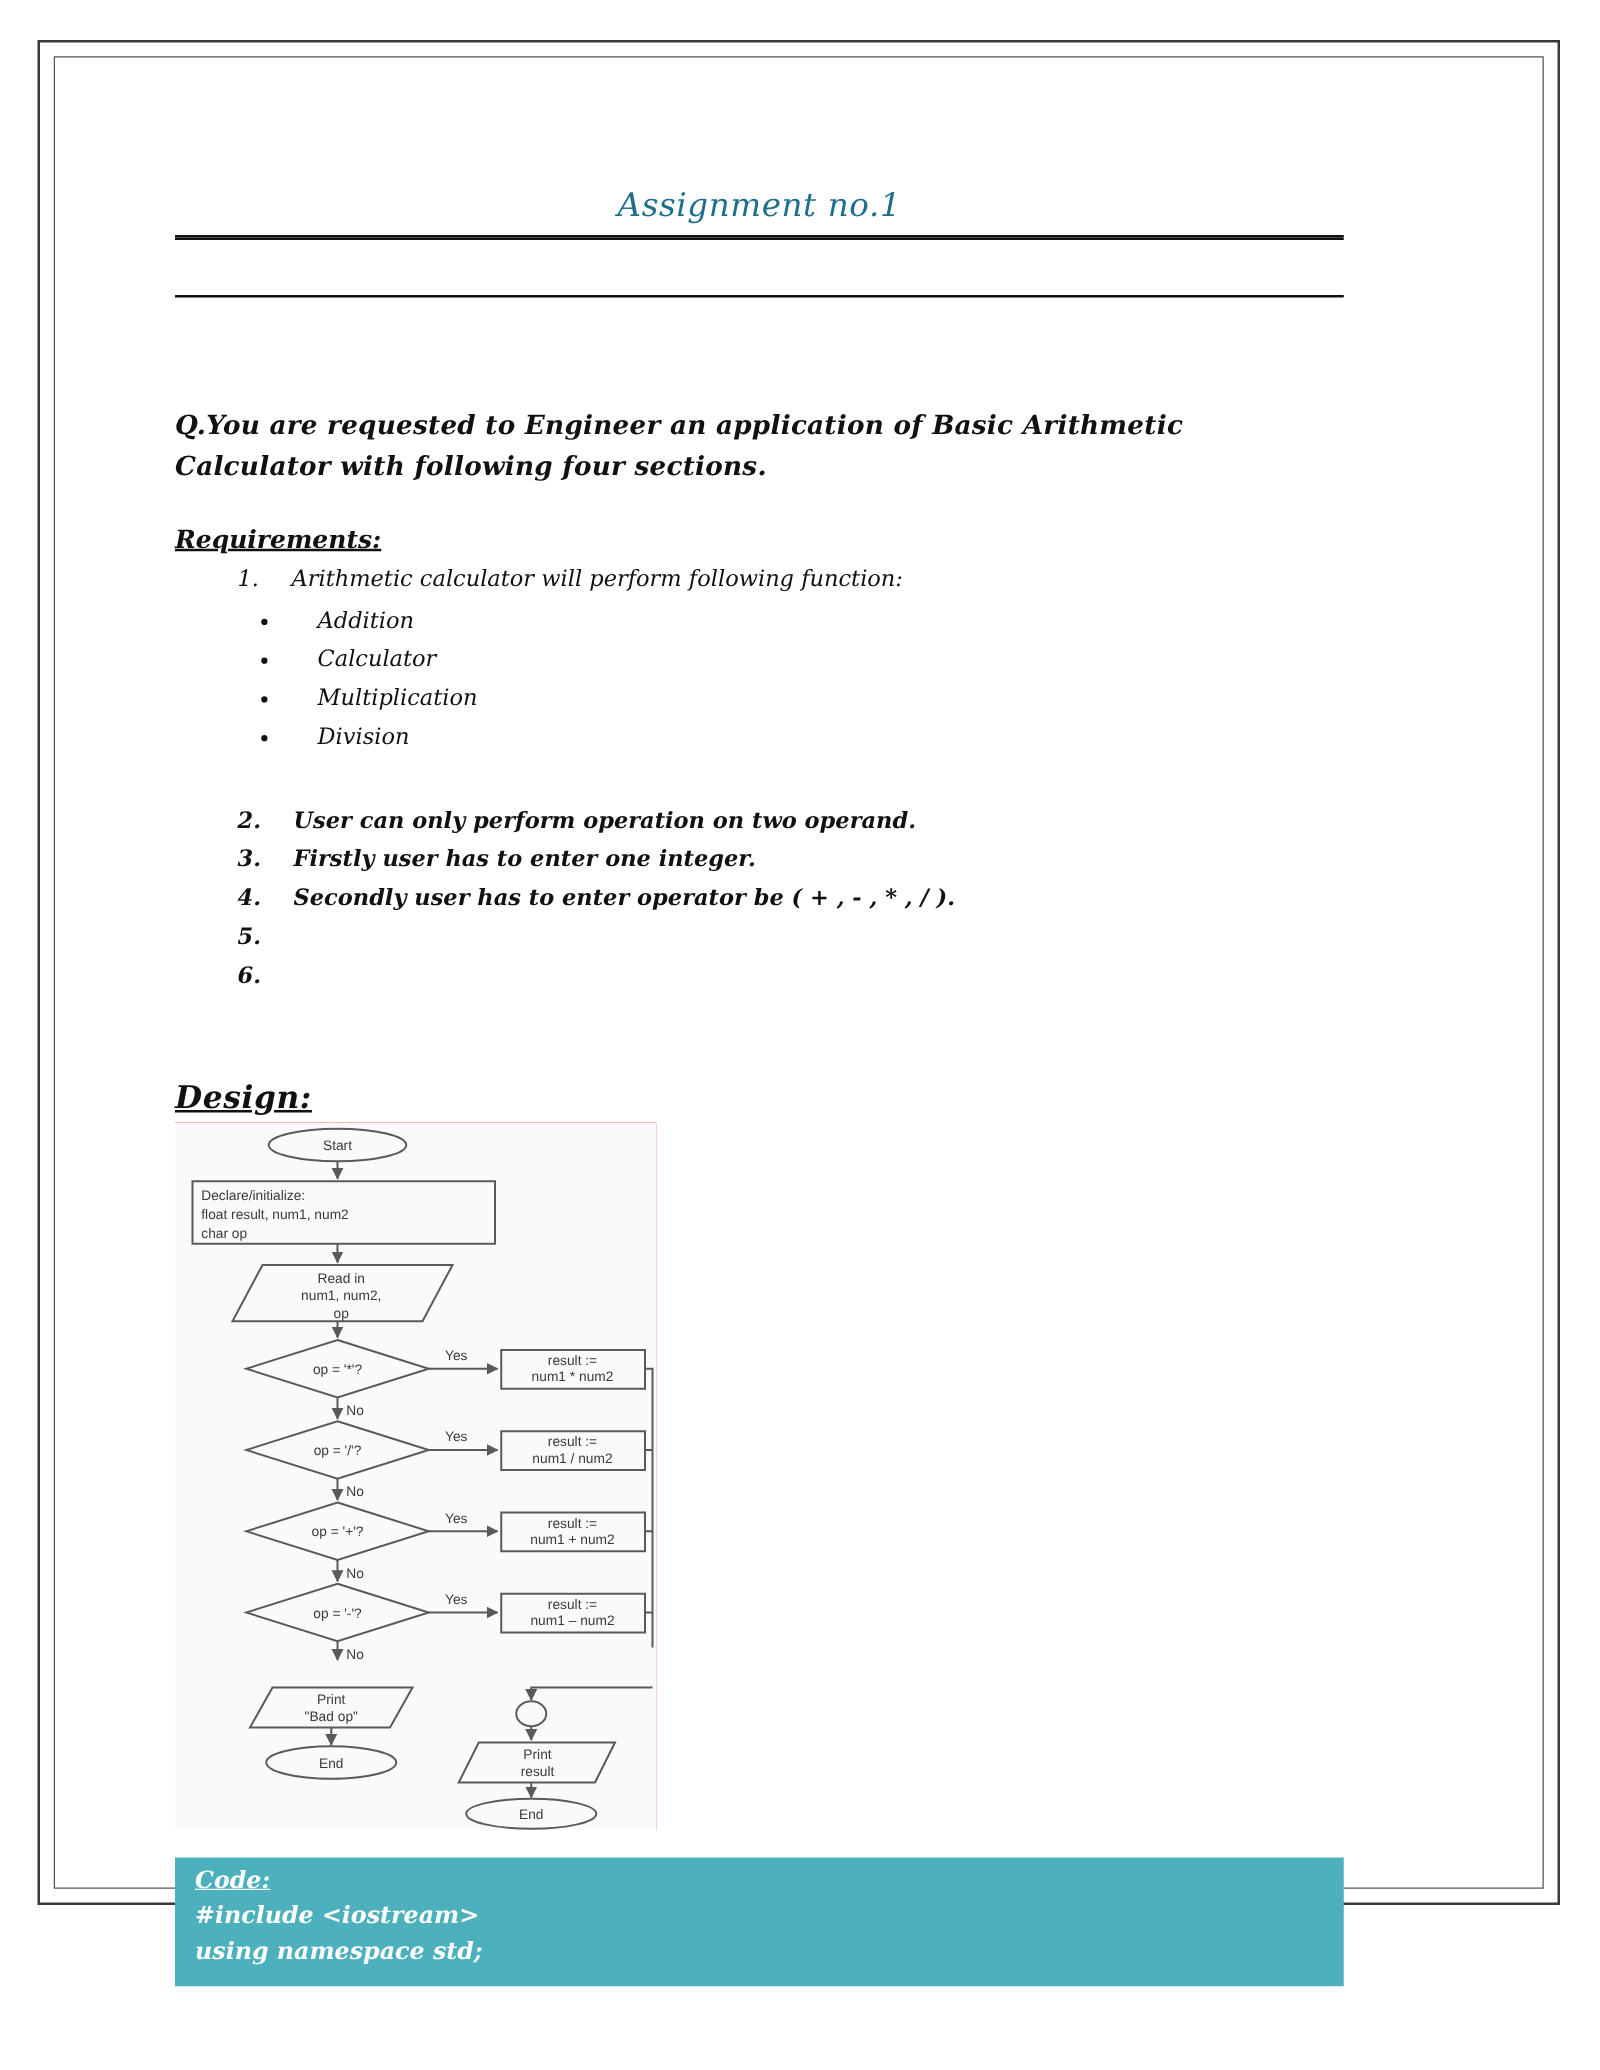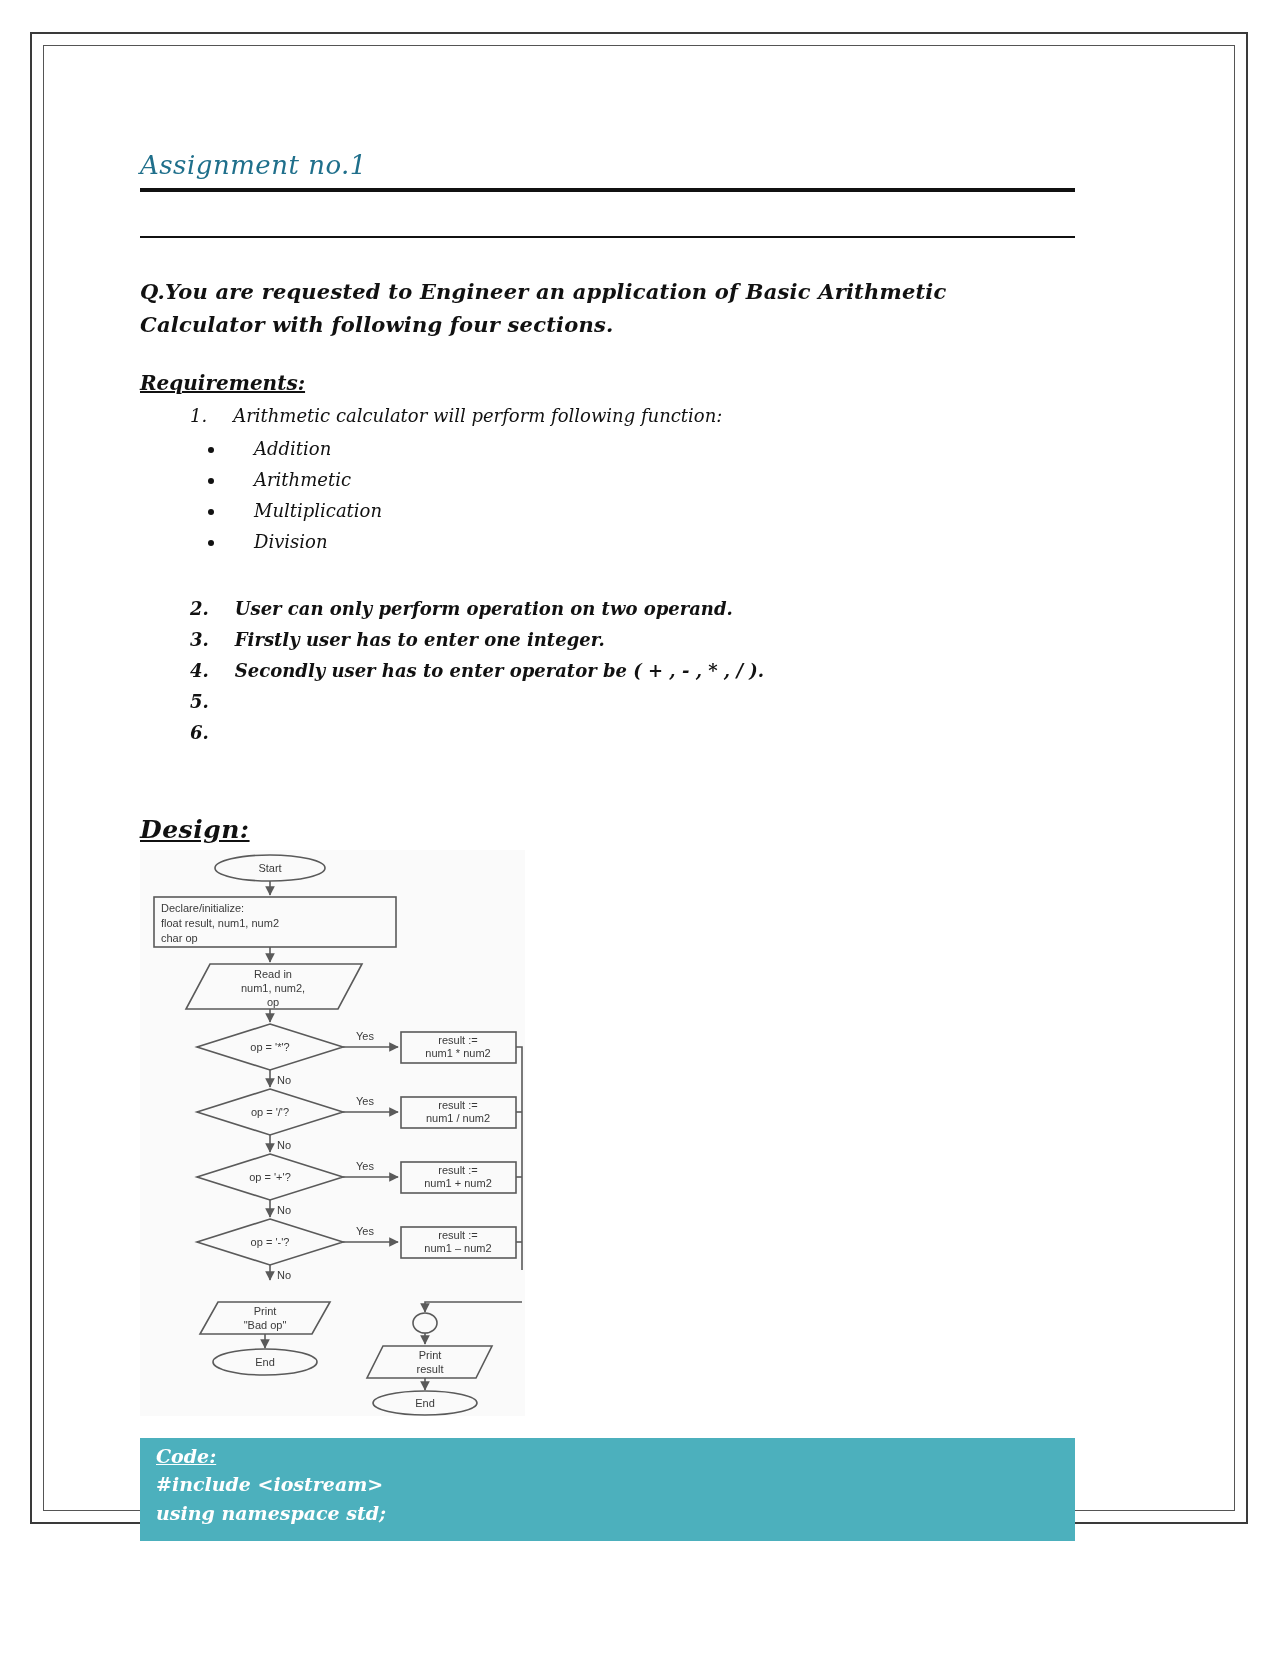--- a/index.html
+++ b/index.html
@@ -28,21 +28,21 @@
 
   
   #content {
     position:absolute;
     left:140px; top:150px;
     width:935px;
   }
 
   
   .doc-title {
-    text-align:left;
+    text-align:center;
     color:#1f6f8b;
     font-family:"DejaVu Serif", serif;
     font-style:italic;
     font-size:26px;
     letter-spacing:.5px;
     padding-bottom:6px;
   }
   .rule-double {
     border-top:2px solid #111;
     border-bottom:2px solid #111;
@@ -60,21 +60,21 @@
     font-style:italic;
     font-weight:bold;
   }
   .script-light {
     font-family:"DejaVu Serif", serif;
     font-style:italic;
     font-weight:normal;
   }
 
   .question {
-    margin-top:38px;
+    margin-top:86px;
     font-size:21px;
     line-height:1.55;
     color:#111;
     letter-spacing:.2px;
   }
 
   .section-head {
     margin-top:30px;
     font-size:20px;
     color:#111;
@@ -160,21 +160,21 @@
 
   <ol class="req-list" style="list-style:none; padding-left:40px;">
     <li class="script-light" style="display:flex; gap:26px;">
       <span>1.</span>
       <span>Arithmetic calculator will perform following function:</span>
     </li>
   </ol>
 
   <ul class="sub-list script-light">
     <li>Addition</li>
-    <li>Arithmetic</li>
+    <li>Calculator</li>
     <li>Multiplication</li>
     <li>Division</li>
   </ul>
 
   <div class="spacer-block"></div>
 
   <ol class="req-list script" style="list-style:none; padding-left:40px;">
     <li style="display:flex; gap:26px;">
       <span>2.</span>
       <span>User can only perform operation on two operand.</span>

